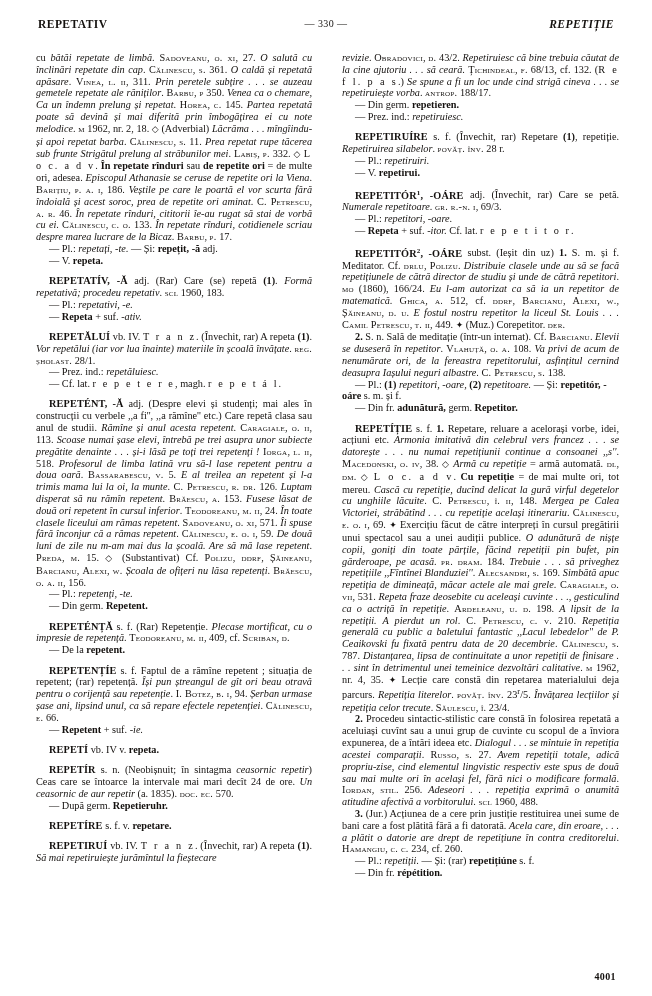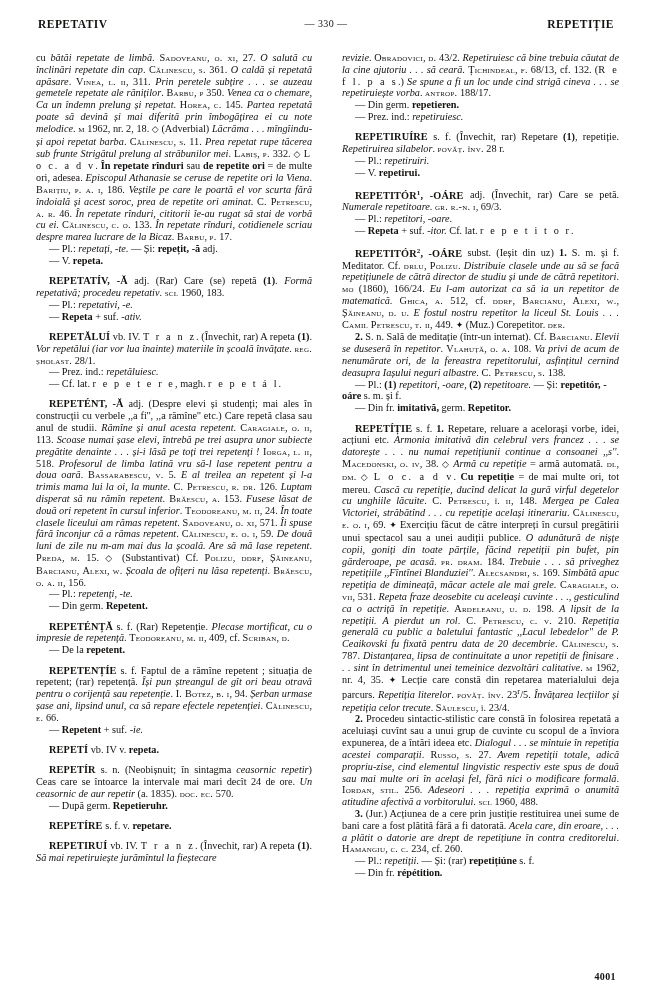--- a/index.html
+++ b/index.html
@@ -40,21 +40,21 @@
   }
   .running-head .center {
     position: absolute;
     left: 0; right: 0;
     text-align: center;
     font-weight: normal;
     font-size: 10px;
     letter-spacing: 0.4px;
   }
   .running-head .lhs { font-weight: bold; }
-  .running-head .rhs { font-weight: bold; margin-left: auto; }
+  .running-head .rhs { font-weight: bold; margin-left: auto; font-style: italic; }
 
   
   .columns {
     position: absolute;
     top: 52px;
     left: 36px;
     right: 33px;
     bottom: 56px;
     display: flex;
     gap: 14px;
@@ -186,21 +186,21 @@
         </div>
         <div class="entry">
           <p class="para"><span class="hw">REPETITÓR<sup>1</sup>, -OÁRE</span> adj. (Învechit, rar) Care se petă. <i>Numerale repetitoare</i>. <span class="sc">gr. r.-n. i</span>, 69/3.</p>
           <p class="subline">— Pl.: <i>repetitori, -oare.</i></p>
           <p class="subline">— <b>Repeta</b> + suf. <i>-itor.</i> Cf. lat. <span class="sp">r e p e t i t o r</span>.</p>
         </div>
         <div class="entry">
           <p class="para"><span class="hw">REPETITÓR<sup>2</sup>, -OÁRE</span> subst. (Ieșit din uz) <b>1.</b> S. m. și f. Meditator. Cf. <span class="sc">drlu</span>, <span class="sc">Polizu</span>. <i>Distribuie clasele unde au să se facă repetițiunele de cătră director de studiu și unde de cătră repetitori</i>. <span class="sc">mo</span> (1860), 166/24. <i>Eu l-am autorizat ca să ia un repetitor de matematică</i>. <span class="sc">Ghica</span>, <span class="sc">a.</span> 512, cf. <span class="sc">ddrf</span>, <span class="sc">Barcianu</span>, <span class="sc">Alexi</span>, <span class="sc">w.</span>, <span class="sc">Șăineanu</span>, <span class="sc">d. u.</span> <i>E fostul nostru repetitor la liceul St. Louis . . .</i> <span class="sc">Camil Petrescu</span>, <span class="sc">t. ii</span>, 449. <span class="lozenge-f">✦</span> (Muz.) Corepetitor. <span class="sc">der.</span></p>
           <p class="para sense"><b>2.</b> S. n. Sală de meditație (într-un internat). Cf. <span class="sc">Barcianu</span>. <i>Elevii se duseseră în repetitor</i>. <span class="sc">Vlahuță</span>, <span class="sc">o. a.</span> 108. <i>Va privi de acum de nenumărate ori, de la fereastra repetitorului, asfințitul cernind deasupra Iașului neguri albastre</i>. <span class="sc">C. Petrescu</span>, <span class="sc">s.</span> 138.</p>
           <p class="subline">— Pl.: <b>(1)</b> <i>repetitori, -oare,</i> <b>(2)</b> <i>repetitoare.</i> — Și: <b>repetitór, -oáre</b> s. m. și f.</p>
-          <p class="subline">— Din fr. <b>imitativă,</b> germ. <b>Repetitor.</b></p>
+          <p class="subline">— Din fr. <b>adunătură,</b> germ. <b>Repetitor.</b></p>
         </div>
         <div class="entry">
           <p class="para"><span class="hw">REPETÍȚIE</span> s. f. <b>1.</b> Repetare, reluare a acelorași vorbe, idei, acțiuni etc. <i>Armonia imitativă din celebrul vers francez . . . se datorește . . . nu numai repetițiunii continue a consoanei ,,s''</i>. <span class="sc">Macedonski</span>, <span class="sc">o. iv</span>, 38. <span class="lozenge">◇</span> <i>Armă cu repetiție</i> = armă automată. <span class="sc">dl</span>, <span class="sc">dm</span>. <span class="lozenge">◇</span> <span class="sp">L o c. a d v</span>. <b>Cu repetiție</b> = de mai multe ori, tot mereu. <i>Cască cu repetiție, ducînd delicat la gură virful degetelor cu unghiile lăcuite</i>. <span class="sc">C. Petrescu</span>, <span class="sc">î. ii</span>, 148. <i>Mergea pe Calea Victoriei, străbătînd . . . cu repetiție același itinerariu</i>. <span class="sc">Călinescu</span>, <span class="sc">e. o. i</span>, 69. <span class="lozenge-f">✦</span> Exercițiu făcut de către interpreți în cursul pregătirii unui spectacol sau a unei audiții publice. <i>O adunătură de nișțe copii, goniți din toate părțile, făcind repetiții pin bufet, pin gărderoape, pe acasă</i>. <span class="sc">pr. dram.</span> 184. <i>Trebuie . . . să priveghez repetițiile ,,Fîntînei Blanduziei''</i>. <span class="sc">Alecsandri</span>, <span class="sc">s.</span> 169. <i>Simbătă apuc repetiția de dimineață, măcar actele ale mai grele</i>. <span class="sc">Caragiale</span>, <span class="sc">o. vii</span>, 531. <i>Repeta fraze deosebite cu aceleași cuvinte . . ., gesticulind ca o actriță în repetiție</i>. <span class="sc">Ardeleanu</span>, <span class="sc">u. d.</span> 198. <i>A lipsit de la repetiții. A pierdut un rol</i>. <span class="sc">C. Petrescu</span>, <span class="sc">c. v.</span> 210. <i>Repetiția generală cu public a baletului fantastic ,,Lacul lebedelor'' de P. Ceaikovski fu fixată pentru data de 20 decembrie</i>. <span class="sc">Călinescu</span>, <span class="sc">s.</span> 787. <i>Distanțarea, lipsa de continuitate a unor repetiții de finisare . . . sint în detrimentul unei temeinice dezvoltări calitative</i>. <span class="sc">m</span> 1962, nr. 4, 35. <span class="lozenge-f">✦</span> Lecție care constă din repetarea materialului deja parcurs. <i>Repetiția literelor</i>. <span class="sc">povăț. înv.</span> 23<sup>r</sup>/5. <i>Învățarea lecțiilor și repetiția celor trecute</i>. <span class="sc">Săulescu</span>, <span class="sc">î.</span> 23/4.</p>
           <p class="para sense"><b>2.</b> Procedeu sintactic-stilistic care constă în folosirea repetată a aceluiași cuvînt sau a unui grup de cuvinte cu scopul de a înviora expunerea, de a întări ideea etc. <i>Dialogul . . . se mîntuie în repetiția acestei comparații</i>. <span class="sc">Russo</span>, <span class="sc">s.</span> 27. <i>Avem repetiții totale, adică propriu-zise, cind elementul lingvistic respectiv este spus de două sau mai multe ori în același fel, fără nici o modificare formală</i>. <span class="sc">Iordan</span>, <span class="sc">stil.</span> 256. <i>Adesеori . . . repetiția exprimă o anumită atitudine afectivă a vorbitorului</i>. <span class="sc">scl</span> 1960, 488.</p>
           <p class="para sense"><b>3.</b> (Jur.) Acțiunea de a cere prin justiție restituirea unei sume de bani care a fost plătită fără a fi datorată. <i>Acela care, din eroare, . . . a plătit o datorie are drept de repetițiune în contra creditorelui</i>. <span class="sc">Hamangiu</span>, <span class="sc">c. c.</span> 234, cf. 260.</p>
           <p class="subline">— Pl.: <i>repetiții.</i> — Și: (rar) <b>repetițiúne</b> s. f.</p>
           <p class="subline">— Din fr. <b>répétition.</b></p>
         </div>
       </div>
   </div>

